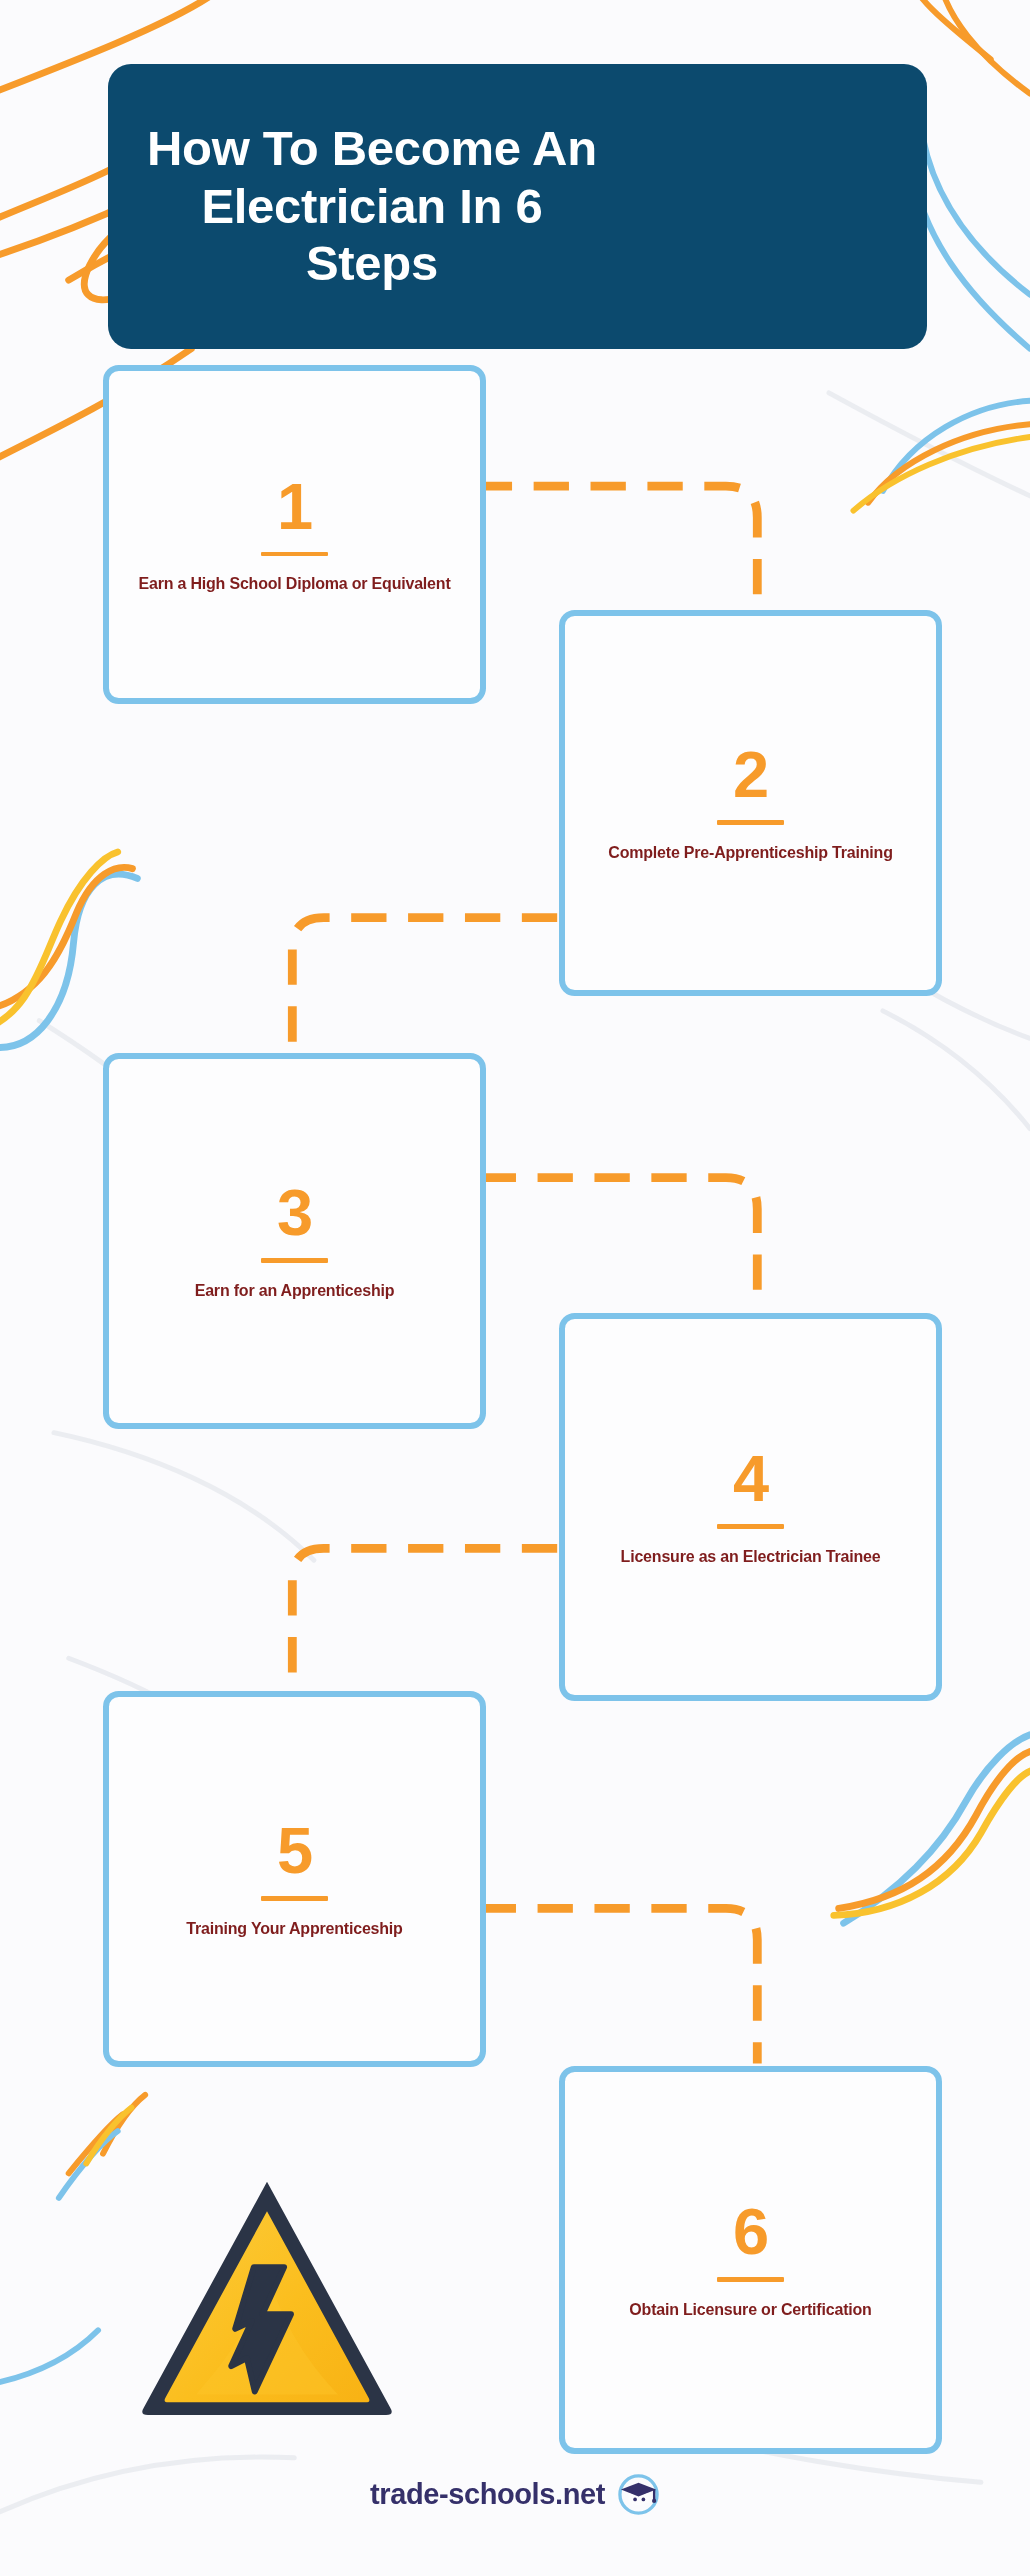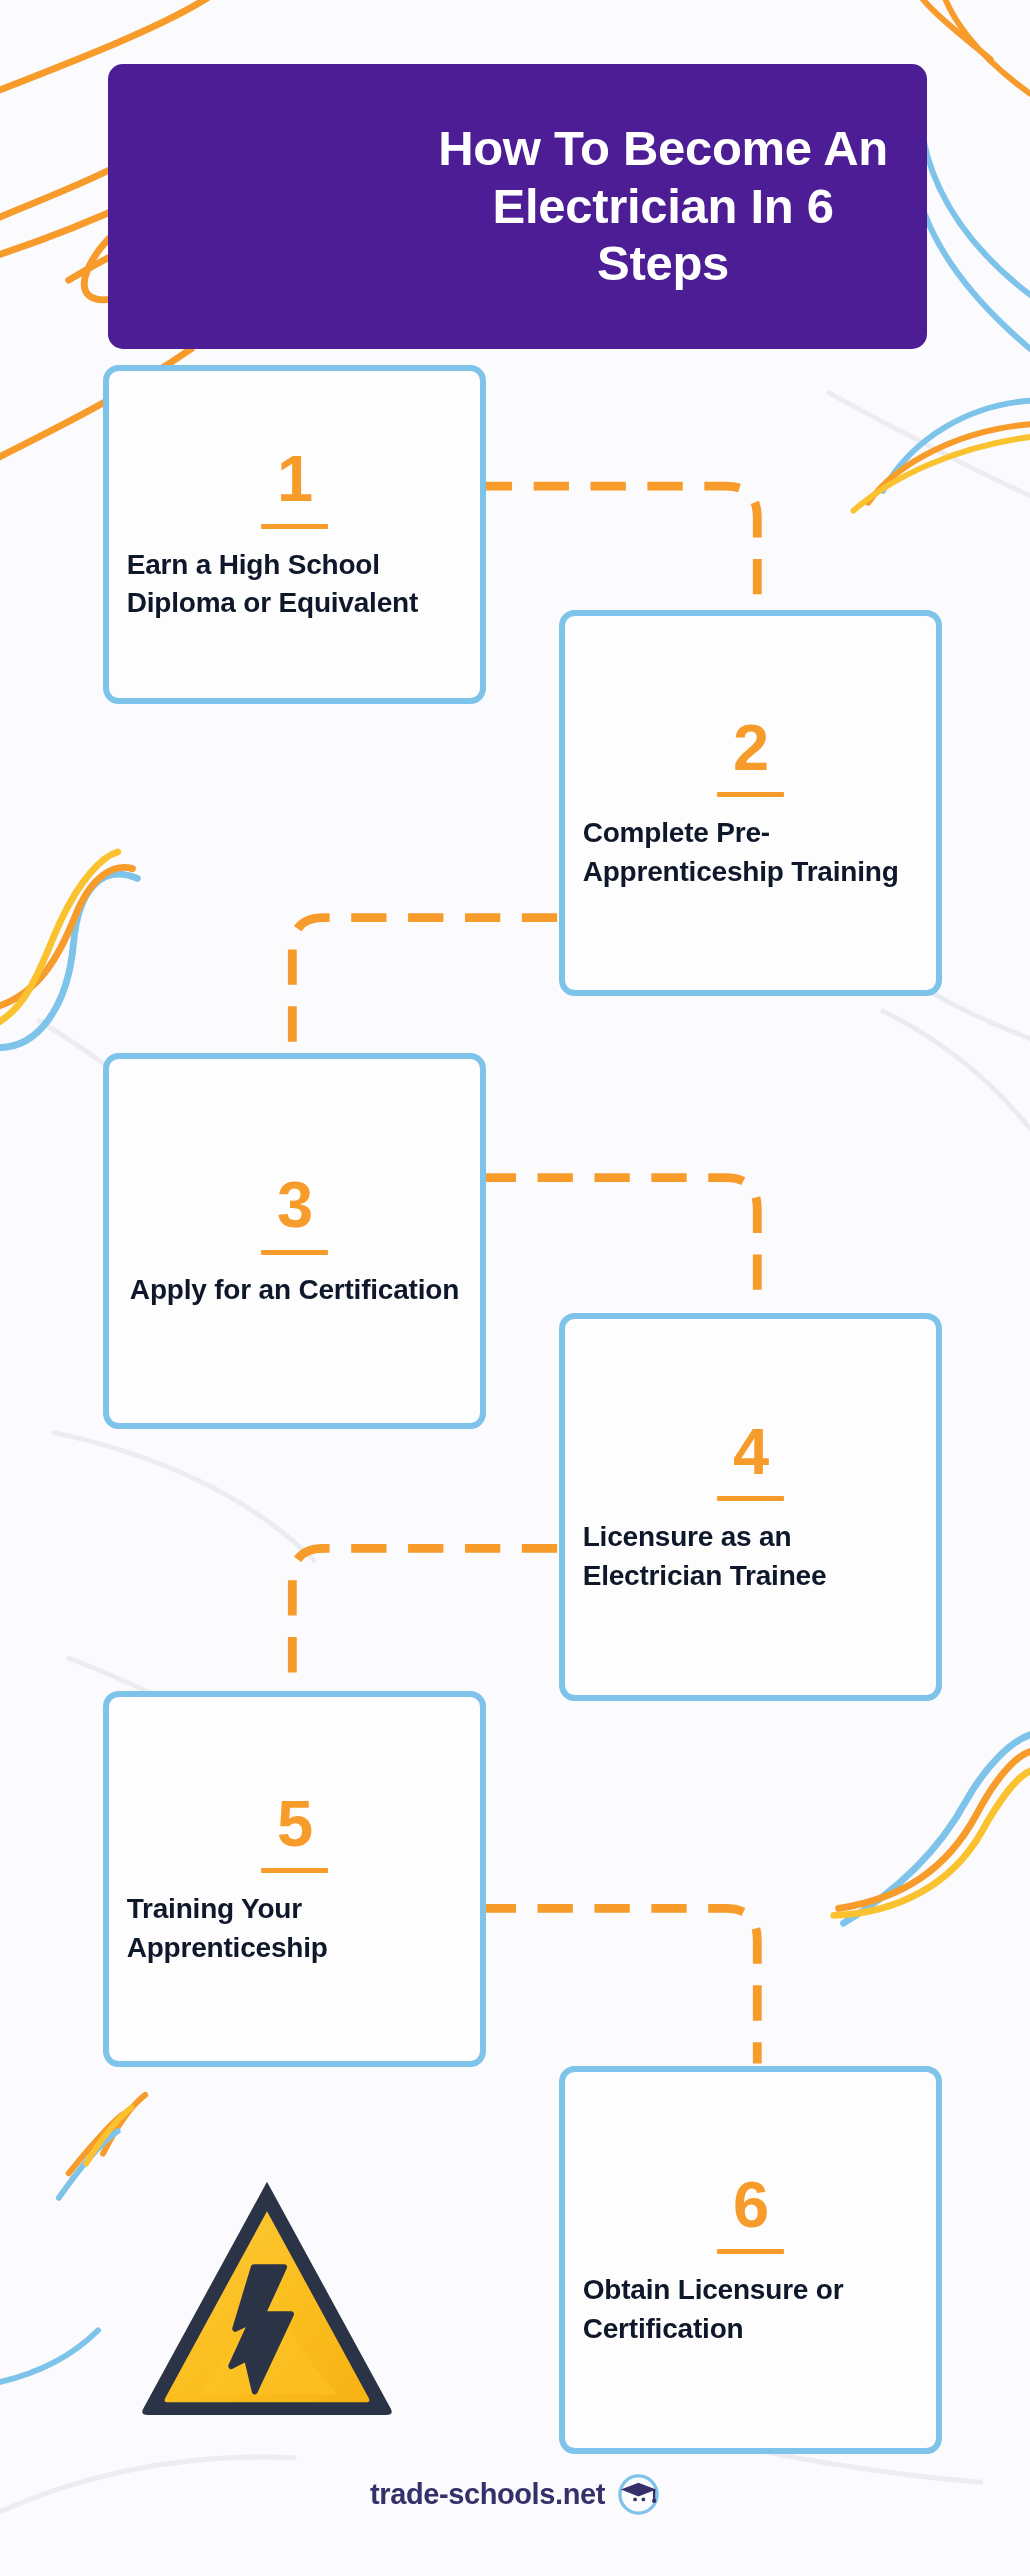--- a/index.html
+++ b/index.html
@@ -11,22 +11,22 @@
     font-family:"Liberation Sans", sans-serif;
   }
 
   
   #bg-decor { position:absolute; inset:0; width:1030px; height:2576px; z-index:0; pointer-events:none; }
 
   
   .header-band {
     position:absolute; left:108px; top:64px;
     width:819px; height:285px;
-    background:#4c1d95; border-radius:15px;
-    display:flex; align-items:center; justify-content:flex-end;
+    background:#0c4a6e; border-radius:23px;
+    display:flex; align-items:center; justify-content:flex-start;
     z-index:5;
   }
   .header-title {
     color:#FFFFFF; font-size:49px; font-weight:bold;
     line-height:1.18; text-align:center; letter-spacing:-0.3px;
     padding:0 39px; white-space:pre-line;
   }
 
   
   #connectors { position:absolute; inset:0; width:1030px; height:2576px; z-index:3; pointer-events:none; }
@@ -44,22 +44,22 @@
   }
   .step-num {
     color:#F79B2B; font-size:65px; font-weight:bold;
     line-height:1; letter-spacing:-1px;
   }
   .step-rule {
     width:67px; height:4.9px; background:#F79B2B;
     margin:12.8px 0 16.7px 0; border-radius:1px;
   }
   .step-label {
-    color:#0f172a; font-size:28px; font-weight:bold;
-    line-height:1.38; text-align:left; letter-spacing:-0.2px;
+    color:#7f1d1d; font-size:16px; font-weight:bold;
+    line-height:1.38; text-align:right; letter-spacing:-0.2px;
   }
 
   
   .card-left  { left:103px; width:383px; }
   .card-right { left:559px; width:383px; }
   #card-1 { top:365px;  height:339px; }
   #card-2 { top:610px;  height:386px; }
   #card-3 { top:1053px; height:376px; }
   #card-4 { top:1313px; height:388px; }
   #card-5 { top:1691px; height:376px; }
@@ -187,21 +187,21 @@
 
 <div class="step-card card-right" id="card-2">
   <div class="step-num">2</div>
   <div class="step-rule"></div>
   <div class="step-label">Complete Pre-Apprenticeship Training</div>
 </div>
 
 <div class="step-card card-left" id="card-3">
   <div class="step-num">3</div>
   <div class="step-rule"></div>
-  <div class="step-label">Apply for an Certification</div>
+  <div class="step-label">Earn for an Apprenticeship</div>
 </div>
 
 <div class="step-card card-right" id="card-4">
   <div class="step-num">4</div>
   <div class="step-rule"></div>
   <div class="step-label">Licensure as an Electrician Trainee</div>
 </div>
 
 <div class="step-card card-left" id="card-5">
   <div class="step-num">5</div>

